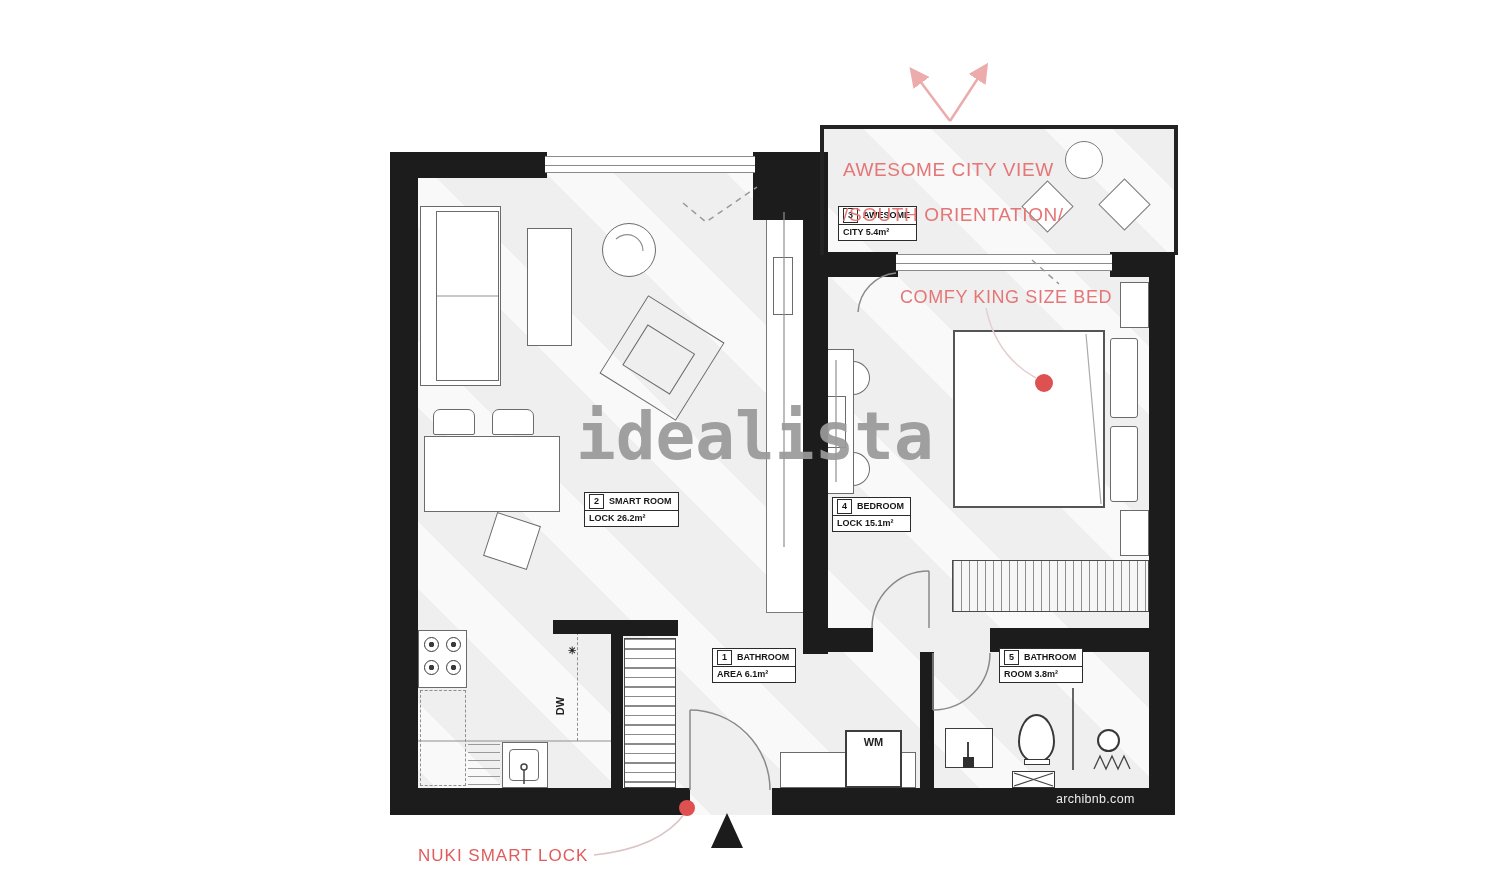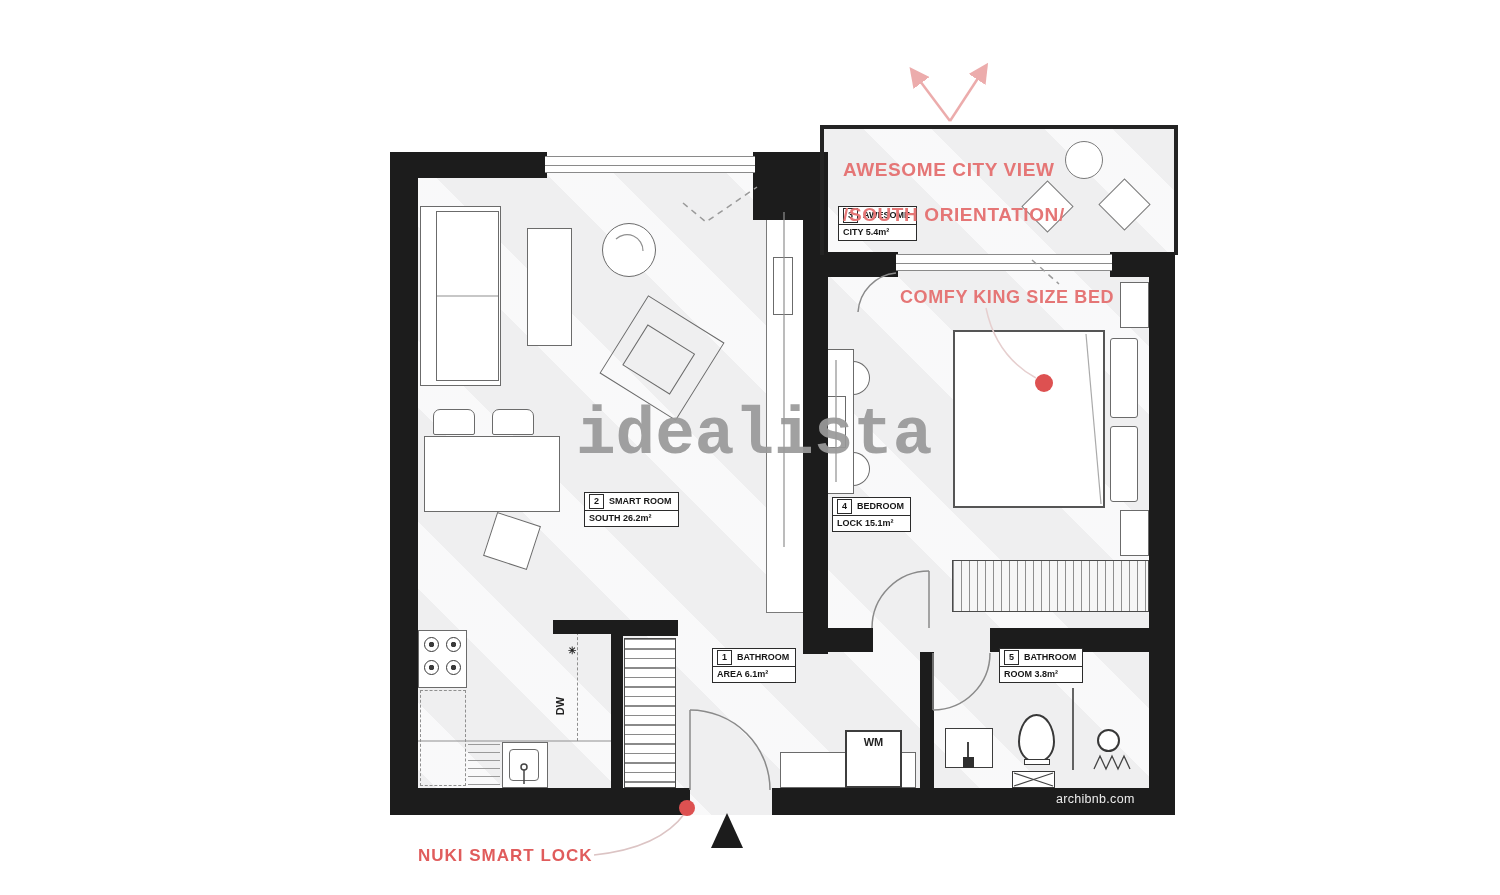--- a/index.html
+++ b/index.html
@@ -31,21 +31,21 @@
     border-radius:0 17px 17px 0; background:#fff; z-index:9; }
   .chairb { position:absolute; width:42px; height:26px; border:1.5px solid #6b6b6b;
     border-radius:7px 7px 2px 2px; background:#fff; z-index:9; }
 
   .room-label { position:absolute; z-index:30; background:#fff; border:1px solid #2b2b2b;
     font-weight:bold; font-size:9px; line-height:1.45; color:#161616; white-space:nowrap; }
   .rl-top { display:flex; align-items:center; padding:1px 6px 1px 2px; }
   .rl-num { border:1px solid #2b2b2b; padding:0 4px; margin-right:5px; margin-left:2px; }
   .rl-area { border-top:1px solid #2b2b2b; padding:1px 6px 1px 4px; }
 
-  .red-note { position:absolute; z-index:40; color:#e57676; font-weight:bold;
+  .red-note { position:absolute; z-index:40; color:#e57676; font-weight:normal;
     font-size:18px; line-height:1.2; letter-spacing:0.6px; white-space:pre-line; }
   .watermark { position:absolute; z-index:60; color:#9a9a9a; opacity:0.93; font-weight:bold;
     font-size:66px; font-family:"DejaVu Sans Mono", monospace; letter-spacing:0; z-index:60; }
   .credit { position:absolute; z-index:26; color:#ececec; font-size:12.5px; letter-spacing:0.3px; }
   .app-label { position:absolute; z-index:12; font-weight:bold; font-size:11px; color:#222; }
   .tri { position:absolute; z-index:30; width:0; height:0;
     border-left:16px solid transparent; border-right:16px solid transparent;
     border-bottom:35px solid #1c1c1c; }
   svg.overlay { position:absolute; left:0; top:0; z-index:35; pointer-events:none; }
 </style>
@@ -189,21 +189,21 @@
       <line x1="1014" y1="773" x2="1053" y2="786" stroke-width="1.2"></line>
       <line x1="1014" y1="786" x2="1053" y2="773" stroke-width="1.2"></line>
     </g>
   </svg>
 
   <div class="room-label" style="left:584px;top:492px;">
     <div class="rl-top">
         <span class="rl-num">2</span>
         <span>SMART ROOM</span>
       </div>
-    <div class="rl-area">SOUTH 26.2m²</div>
+    <div class="rl-area">LOCK 26.2m²</div>
   </div>
   <div class="room-label" style="left:832px;top:497px;">
     <div class="rl-top">
         <span class="rl-num">4</span>
         <span>BEDROOM</span>
       </div>
     <div class="rl-area">LOCK 15.1m²</div>
   </div>
   <div class="room-label" style="left:712px;top:648px;">
     <div class="rl-top">
@@ -230,15 +230,15 @@
   <div class="red-note" style="left:843px;top:136px;font-size:19px;">
     <div>AWESOME CITY VIEW</div>
     <div>/SOUTH ORIENTATION/</div>
   </div>
   <div class="red-note" style="left:900px;top:287px;">COMFY KING SIZE BED</div>
   <div class="red-note" style="left:418px;top:846px;font-size:17px;letter-spacing:1px;color:#e05c5c;">NUKI SMART LOCK</div>
 
   <div class="tri" style="left:711px;top:813px;"></div>
 
   <div class="credit" style="left:1056px;top:792px;">archibnb.com</div>
-  <div class="watermark" style="left:576px;top:398px;font-family:Liberation Mono, monospace;">idealista</div>
+  <div class="watermark" style="left:576px;top:398px;">idealista</div>
 
 </div>
 
 </body></html>

